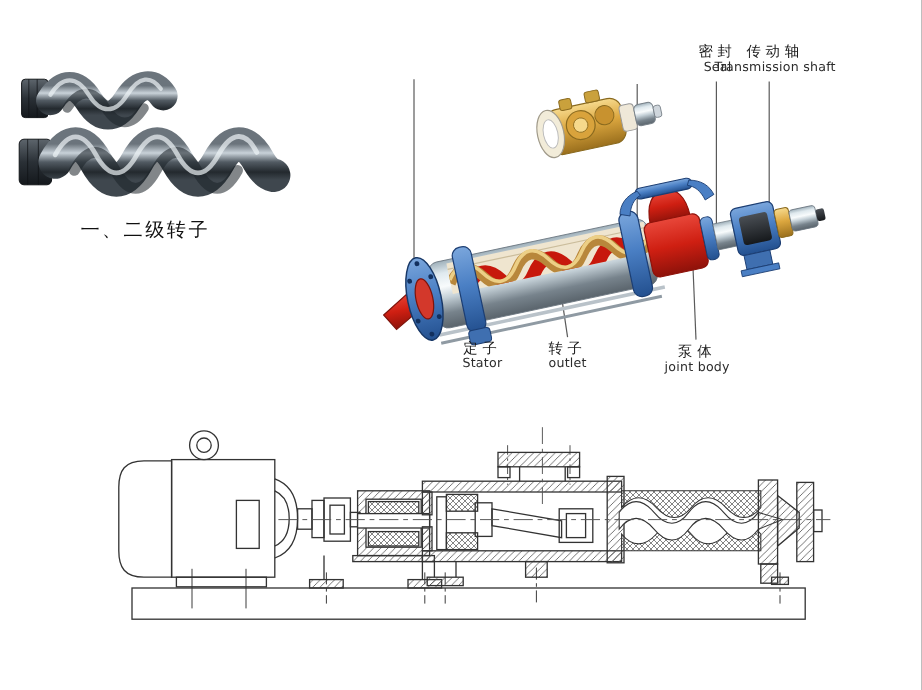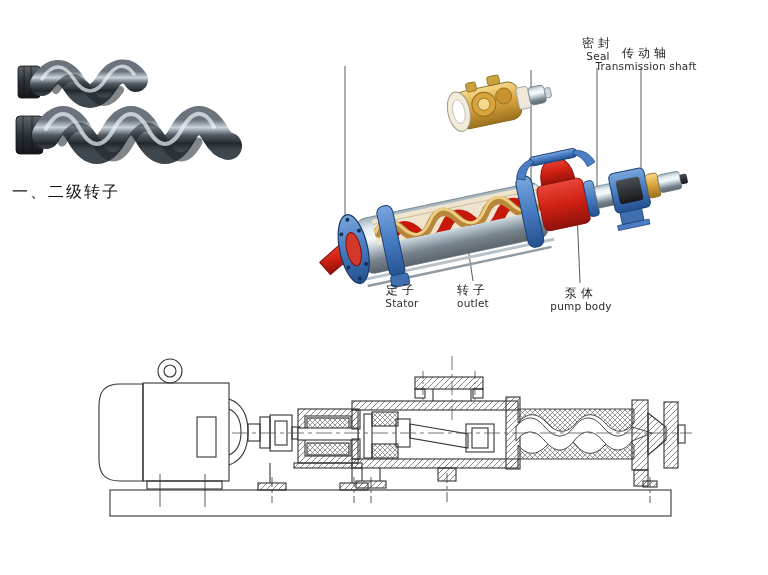--- a/index.html
+++ b/index.html
@@ -4,21 +4,21 @@
 <style>
   html,body{margin:0;padding:0;background:#888;}
   .stage{
     position:relative;width:768px;height:575px;background:#ffffff;
     overflow:hidden;font-family:"DejaVu Sans","Liberation Sans",sans-serif;
   }
   .stage svg{position:absolute;left:0;top:0;}
   .lbl{position:absolute;transform:translateX(-50%);text-align:center;white-space:nowrap;}
   .lbl .zh{display:block;font-size:12px;letter-spacing:4px;color:#1b1b1b;font-weight:500;line-height:14px;}
   .lbl .en{display:block;font-size:10.5px;letter-spacing:.2px;color:#2c2c2c;line-height:13px;}
-  .rotor-title{position:absolute;left:12px;top:182px;width:218px;text-align:left;}
+  .rotor-title{position:absolute;left:12px;top:182px;width:218px;text-align:center;}
   .rotor-title .zh{display:block;font-size:16px;letter-spacing:2px;color:#101010;font-weight:500;line-height:19px;}
   .rotor-title .en{display:block;font-size:12.5px;color:#101010;line-height:16px;}
 </style>
 </head>
 <body>
 
 <div class="stage">
 
 <svg width="768" height="575" viewBox="0 0 768 575">
   <defs>
@@ -256,30 +256,30 @@
 </svg>
 
 <div class="rotor-title">
   <span class="zh">一、二级转子</span>
 </div>
 
 <div class="lbl" style="left:598px;top:36px;">
   <span class="zh">密封</span>
   <span class="en">Seal</span>
 </div>
-<div class="lbl" style="left:646px;top:36px;margin-top:10px;">
+<div class="lbl" style="left:646px;top:36px;">
   <span class="zh">传动轴</span>
   <span class="en">Transmission shaft</span>
 </div>
 <div class="lbl" style="left:402px;top:283px;">
   <span class="zh">定子</span>
   <span class="en">Stator</span>
 </div>
 <div class="lbl" style="left:473px;top:283px;">
   <span class="zh">转子</span>
   <span class="en">outlet</span>
 </div>
 <div class="lbl" style="left:581px;top:286px;">
   <span class="zh">泵体</span>
-  <span class="en">pump body</span>
+  <span class="en">joint body</span>
 </div>
 
 </div>
 
 </body></html>

